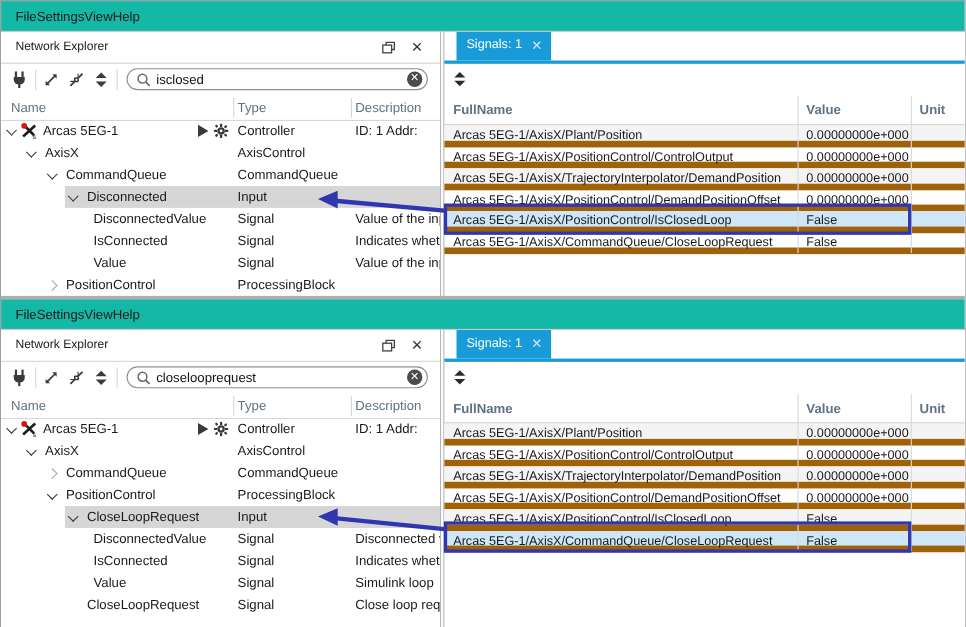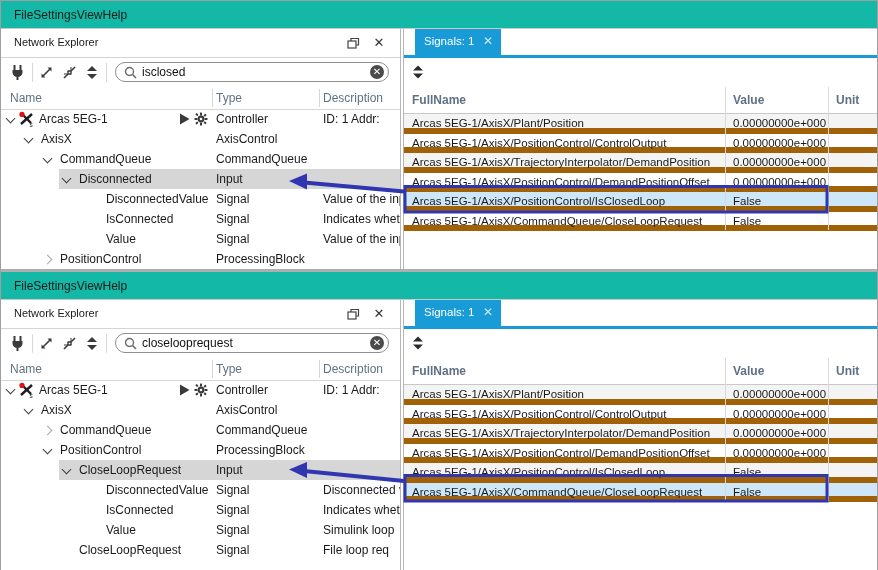--- a/index.html
+++ b/index.html
@@ -31,21 +31,21 @@
 
   .tree-header{position:relative;height:22px;border-bottom:1px solid #d6d6d6;font-size:12px;color:var(--header_text);}
   .tree-header .h{position:absolute;top:4px;}
   .h-name{left:9px;} .h-type{left:215px;text-align:center;} .h-desc{left:322px;}
   .colsep{position:absolute;top:2px;width:1px;height:18px;background:#d6d6d6;}
 
   .tree{position:absolute;left:0;right:0;top:80px;bottom:0;overflow:hidden;}
   .trow{position:relative;height:20px;line-height:20px;font-size:12px;white-space:nowrap;}
   .trow .cell{position:absolute;top:0;z-index:1;}
   .trow .type{left:215px;} .trow .desc{left:322px;overflow:hidden;right:0;}
-  .lvl0 .name{left:38px;} .lvl1 .name{left:40px;} .lvl2 .name{left:59px;} .lvl3 .name{left:78px;} .lvl4 .name{left:105px;}
+  .lvl0 .name{left:38px;} .lvl1 .name{left:40px;} .lvl2 .name{left:59px;} .lvl3 .name{left:78px;} .lvl4 .name{left:84px;}
   .chev{position:absolute;top:6px;width:6px;height:6px;border:solid #3f3f3f;border-width:0 1.5px 1.5px 0;z-index:1;}
   .chev.exp{transform:rotate(45deg);}
   .chev.col{transform:rotate(-45deg);border-color:#a9a9a9;top:7px;}
   .lvl0 .chev{left:6px;} .lvl1 .chev{left:24px;} .lvl2 .chev{left:43px;} .lvl3 .chev{left:62px;}
   .trow.selected::before{content:"";position:absolute;left:58px;right:0;top:0;bottom:0;background:var(--selection_gray);z-index:0;}
   .devicon{position:absolute;left:17px;top:2px;z-index:1;}
   .rowicon{position:absolute;top:3px;z-index:1;}
   .play-ic{left:177px;} .gear-ic{left:193px;}
 
   
@@ -399,21 +399,21 @@
           <span class="cell desc">Indicates whet</span>
         </div>
         <div class="trow lvl4">
           <span class="cell name">Value</span>
           <span class="cell type">Signal</span>
           <span class="cell desc">Simulink loop</span>
         </div>
         <div class="trow lvl3">
           <span class="cell name">CloseLoopRequest</span>
           <span class="cell type">Signal</span>
-          <span class="cell desc">File loop req</span>
+          <span class="cell desc">Close loop req</span>
         </div>
       </div>
     </div>
 
     <div class="dock-right">
       <div class="tabbar">
         <div class="tab">
           <span class="tab-label">Signals: 1</span>
           <span class="tab-close">✕</span>
         </div>

